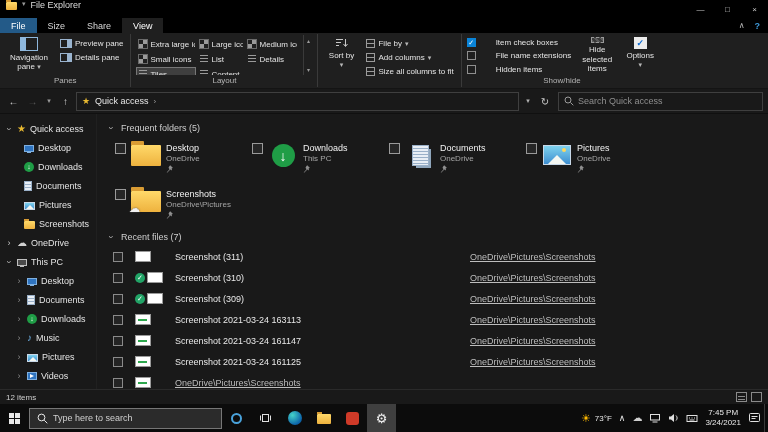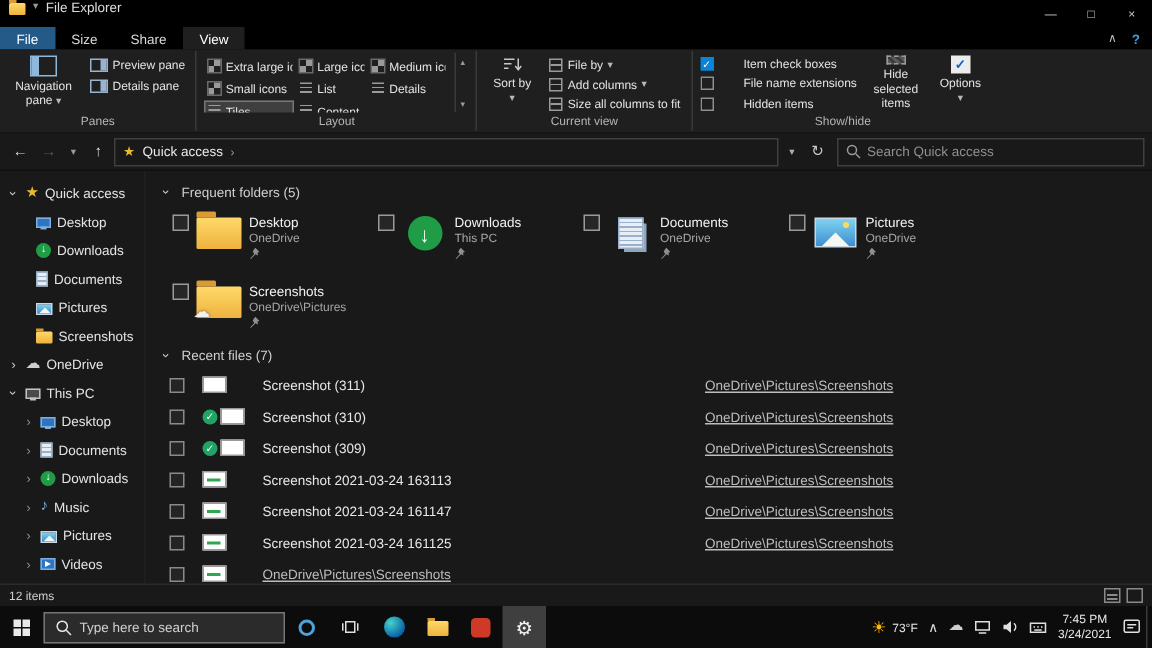--- a/index.html
+++ b/index.html
@@ -140,21 +140,21 @@
   .statusbar { height:15px; flex:none; background:#191919; border-top:1px solid #2a2a2a; display:flex; align-items:center; padding:0 6px; font-size:8px; color:#cfcfcf; }
   .sb-icons { margin-left:auto; display:flex; gap:4px; }
   .sb-ic { width:11px; height:10px; border:1px solid #8a8a8a; }
   .sb-ic.lines { background:repeating-linear-gradient(180deg,#8a8a8a 0 1px, transparent 1px 3px); background-clip:content-box; padding:1px; }
 
   
   .taskbar { height:28px; flex:none; background:#0c0c0c; display:flex; align-items:center; }
   .tb-btn { width:29px; height:28px; display:flex; align-items:center; justify-content:center; flex:none; }
   .winlogo { display:grid; grid-template-columns:5px 5px; grid-template-rows:5px 5px; gap:1px; }
   .winlogo span { background:#e8e8e8; }
-  .tsearch { width:161px; height:21px; background:#2b2b2b; border:1px solid #767676; display:flex; align-items:center; gap:5px; padding:0 7px; flex:none; }
+  .tsearch { width:193px; height:21px; background:#2b2b2b; border:1px solid #767676; display:flex; align-items:center; gap:5px; padding:0 7px; flex:none; }
   .tsearch input { flex:1; background:transparent; border:none; outline:none; color:#e4e4e4; font-family:"Liberation Sans",sans-serif; font-size:9px; }
   .tsearch input::placeholder { color:#d0d0d0; }
   .cortana { width:11px; height:11px; border-radius:50%; border:2px solid #4aa3dc; }
   .edgeic { width:14px; height:14px; border-radius:50%; background:radial-gradient(circle at 32% 30%, #45d3c9, #0b62a8 72%); }
   .redic { width:13px; height:13px; border-radius:3px; background:#cf3a28; }
   .tb-btn.active { background:#3f3f3f; }
   .gear { color:#f0f0f0; font-size:13px; line-height:1; }
   .tray { margin-left:auto; display:flex; align-items:center; gap:7px; padding-right:3px; color:#e8e8e8; font-size:8px; }
   .weather { display:flex; align-items:center; gap:4px; }
   .sun { color:#ffb900; font-size:11px; }
@@ -275,21 +275,20 @@
               <span class="ic-mini"></span>
               <span>Add columns</span>
               <span class="dd">▾</span>
             </div>
           <div class="rbtn-sm">
               <span class="ic-mini"></span>
               <span>Size all columns to fit</span>
             </div>
         </div>
       </div>
-      <div class="rgroup-label">Current view</div>
     </div>
 
     <div class="rgroup">
       <div class="rgroup-body">
         <div class="rcol chkcol">
           <div class="chkrow">
             <span class="cb checked">✓</span>
             <span>Item check boxes</span>
           </div>
           <div class="chkrow">

